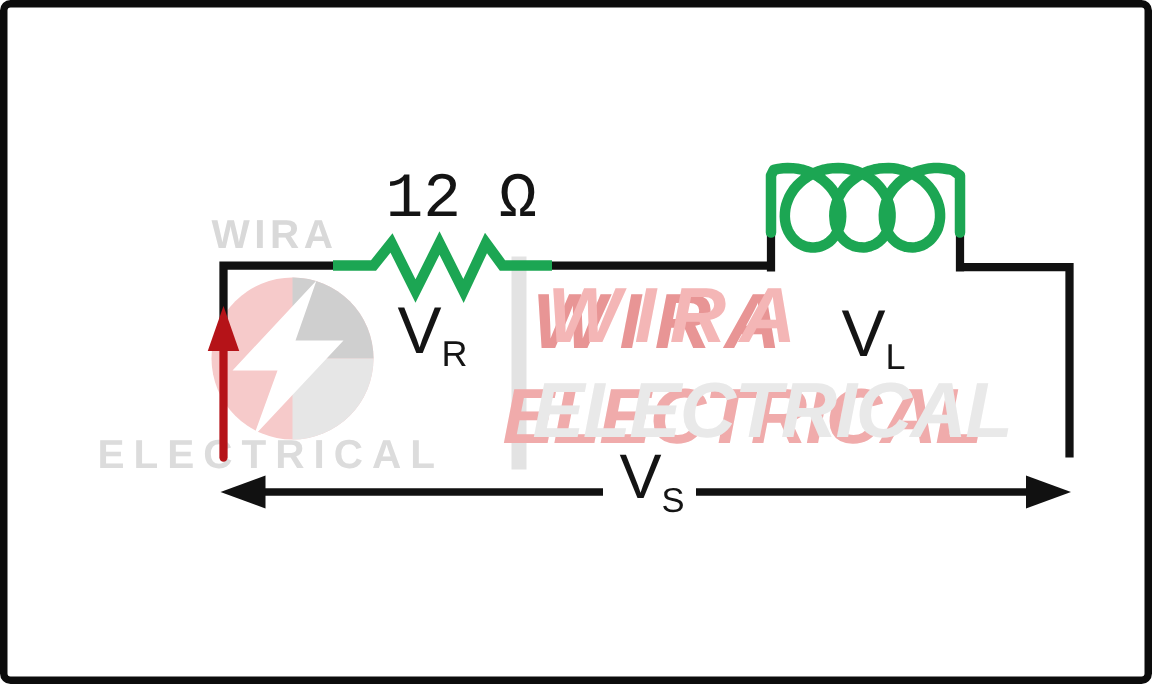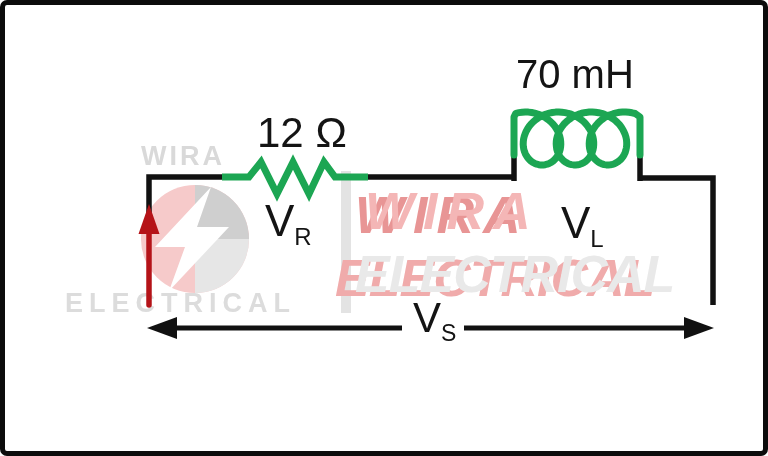--- a/index.html
+++ b/index.html
@@ -21,21 +21,21 @@
   .wm-divider{left:336px;top:166px;width:10px;height:142px;background:#e3e3e3;}
   .wm-big{font-style:italic;font-weight:800;}
   .wm-wira-back{left:350px;top:180px;font-size:52px;letter-spacing:9px;color:#e89595;}
   .wm-wira-front{left:360px;top:176px;font-size:52px;letter-spacing:9px;color:#f4b6b6;}
   .wm-elec-back{left:330px;top:243px;font-size:52px;letter-spacing:-1px;color:#f0abab;}
   .wm-elec-front{left:350px;top:239px;font-size:52px;letter-spacing:-1px;color:#e9e9e9;}
   
   #circuit-svg{position:absolute;left:0;top:0;z-index:2;}
   
   .lbl{position:absolute;z-index:3;color:#141414;white-space:nowrap;}
-  .lbl-resistor-value{left:252px;top:104px;font-size:42px;}
+  .lbl-resistor-value{left:252px;top:104px;font-size:42px;font-family:Liberation Mono, monospace;}
   .lbl-inductor-value{left:511px;top:47px;font-size:40px;}
   .lbl-current{left:27px;top:228px;font-size:36px;font-weight:600;color:#b01116;}
   .vgroup{display:inline-flex;align-items:flex-start;}
   .vbase{font-size:44px;line-height:1;}
   .vsub{font-size:24px;line-height:1;transform:translateY(26px);}
   .lbl-vr{left:260px;top:194px;}
   .lbl-vl{left:556px;top:196px;}
   .lbl-vs{left:408px;top:292px;}
   .lbl-vs .vbase{font-size:42px;}
   .lbl-vs .vsub{font-size:23px;transform:translateY(25px);}
@@ -76,21 +76,20 @@
 
     <g>
       <line x1="168" y1="323" x2="397" y2="323" stroke="#111111" stroke-width="5"></line>
       <line x1="459" y1="323" x2="684" y2="323" stroke="#111111" stroke-width="5"></line>
       <polygon points="142,323 172,312 172,334" fill="#111111"></polygon>
       <polygon points="709,323 679,312 679,334" fill="#111111"></polygon>
     </g>
   </svg>
 
   <div class="lbl lbl-resistor-value">12 Ω</div>
-  <div class="lbl lbl-inductor-value">70 mH</div>
 
   <div class="lbl lbl-vr vgroup">
     <span class="vbase">V</span>
     <span class="vsub">R</span>
   </div>
   <div class="lbl lbl-vl vgroup">
     <span class="vbase">V</span>
     <span class="vsub">L</span>
   </div>
   <div class="lbl lbl-vs vgroup">

